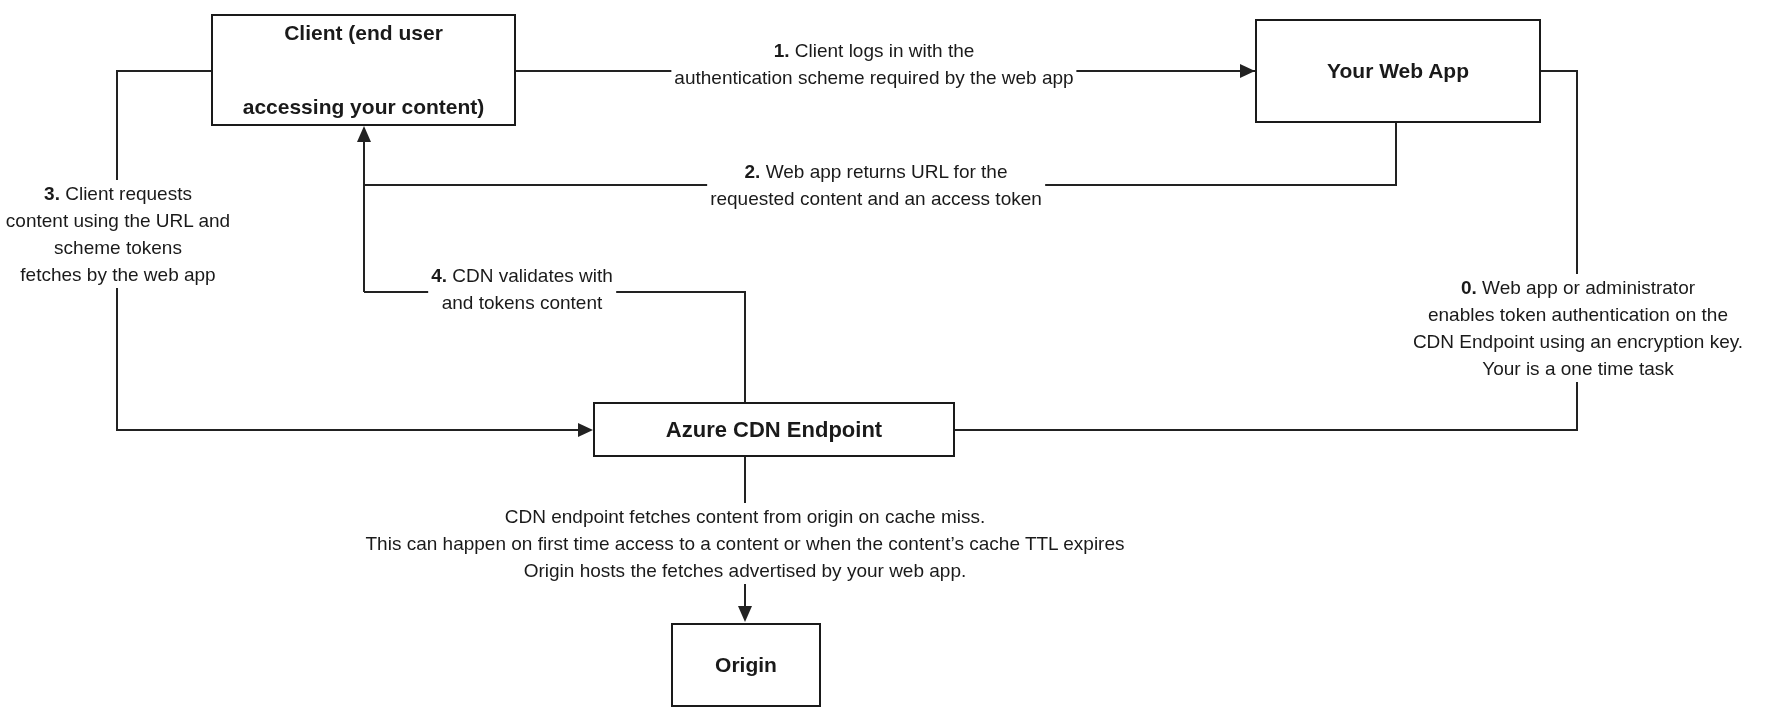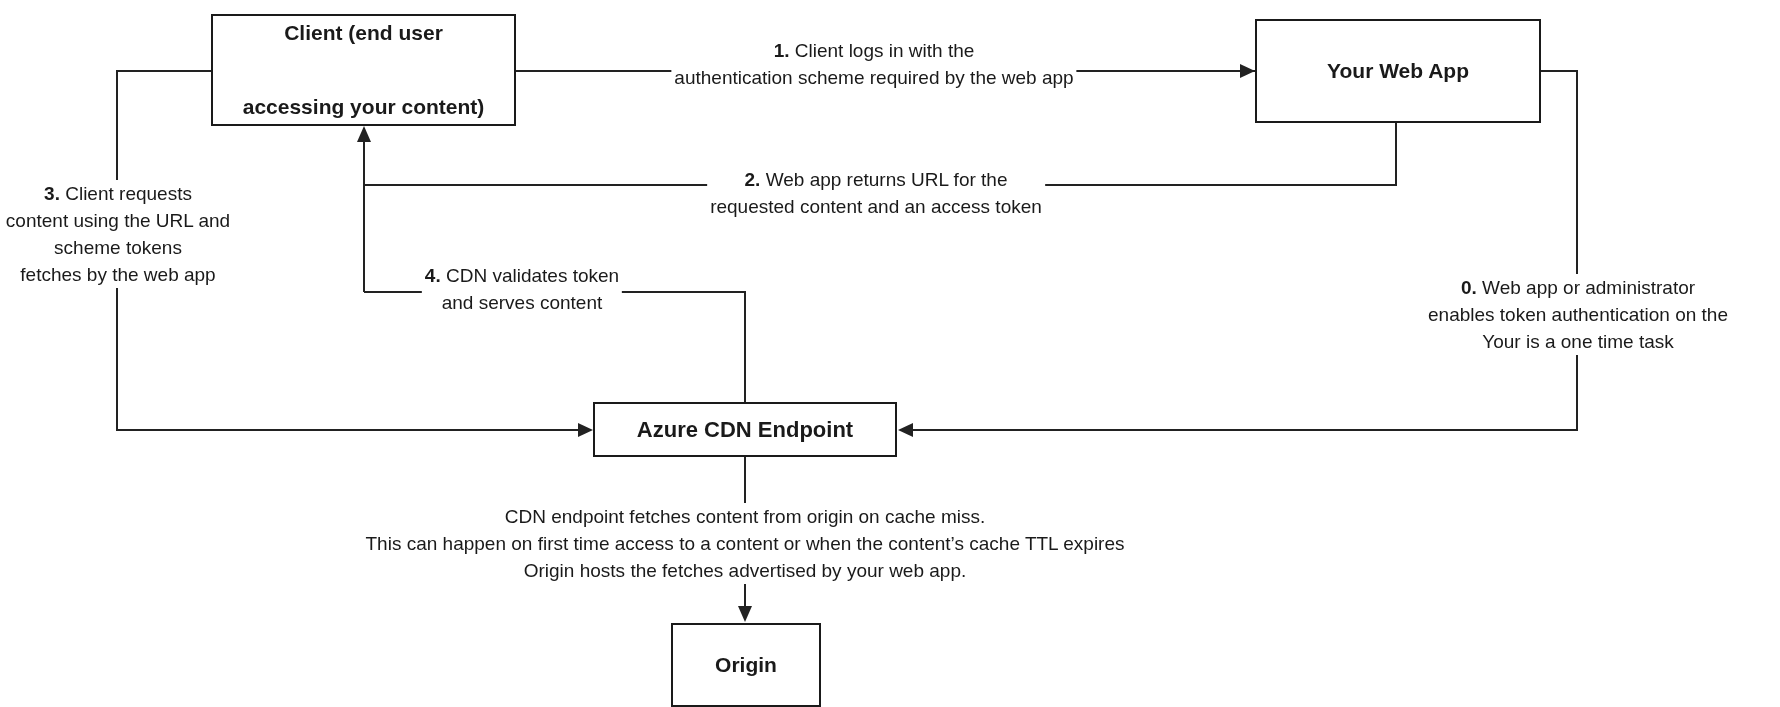--- a/index.html
+++ b/index.html
@@ -13,39 +13,39 @@
   
   .node {
     position:absolute; box-sizing:border-box;
     background:var(--bg,#fff); border:2.5px solid var(--ink,#141414);
     display:flex; flex-direction:column; align-items:center; justify-content:center;
     text-align:center; font-weight:bold; font-size:21px; line-height:28px;
     z-index:3; white-space:nowrap;
   }
   #node-client { left:211px; top:14px;  width:305px; height:112px;gap:46px; }
   #node-webapp { left:1255px; top:19px; width:286px; height:104px; }
-  #node-cdn    { left:593px; top:402px; width:304px; height:55px; font-size:22px; }
+  #node-cdn    { left:593px; top:402px; width:362px; height:55px; font-size:22px; }
   #node-origin { left:671px; top:623px; width:150px; height:84px; }
   
   .seg { position:absolute; background:var(--line,#222); z-index:1; }
   
   .arrow { position:absolute; width:0; height:0; z-index:2; }
   .arrow.right { border-top:7px solid transparent; border-bottom:7px solid transparent; border-left:15px solid var(--line,#141414); }
   .arrow.left  { border-top:7px solid transparent; border-bottom:7px solid transparent; border-right:15px solid var(--line,#141414); }
   .arrow.up    { border-left:7px solid transparent; border-right:7px solid transparent; border-bottom:16px solid var(--line,#141414); }
   .arrow.down  { border-left:7px solid transparent; border-right:7px solid transparent; border-top:16px solid var(--line,#141414); }
   
   .lbl {
     position:absolute; transform:translateX(-50%);
     background:var(--bg,#fff); text-align:center;
     font-size:19px; line-height:27px; z-index:2;
     white-space:nowrap; padding:0 3px;
   }
   #lbl-step1 { left:874px;  top:37px;  }
-  #lbl-step2 { left:876px;  top:166px; }
+  #lbl-step2 { left:876px;  top:158px; }
   #lbl-step3 { left:118px;  top:180px; }
   #lbl-step4 { left:522px;  top:262px; }
   #lbl-step0 { left:1578px; top:274px; }
   #lbl-cache { left:745px;  top:503px; }
   .num { font-weight:bold; }
 </style>
 </head>
 <body>
 
 <div class="canvas" style="--ink: #1a1a1a; --line: #222222; --bg: #ffffff;">
@@ -100,27 +100,28 @@
   </div>
 
   <div class="lbl" id="lbl-step3">
     <div><span class="num">3.</span><span> Client requests</span></div>
     <div>content using the URL and</div>
     <div>scheme tokens</div>
     <div>fetches by the web app</div>
   </div>
 
   <div class="lbl" id="lbl-step4">
-    <div><span class="num">4.</span><span> CDN validates token</span></div>
-    <div>and serves content</div>
+    <div><span class="num">4.</span><span> CDN validates with</span></div>
+    <div>and tokens content</div>
   </div>
 
   <div class="lbl" id="lbl-step0">
     <div><span class="num">0.</span><span> Web app or administrator</span></div>
     <div>enables token authentication on the</div>
+    <div>CDN Endpoint using an encryption key.</div>
     <div>Your is a one time task</div>
   </div>
 
   <div class="lbl" id="lbl-cache">
     <div>CDN endpoint fetches content from origin on cache miss.</div>
     <div>This can happen on first time access to a content or when the content’s cache TTL expires</div>
     <div>Origin hosts the fetches advertised by your web app.</div>
   </div>
 
 </div>

